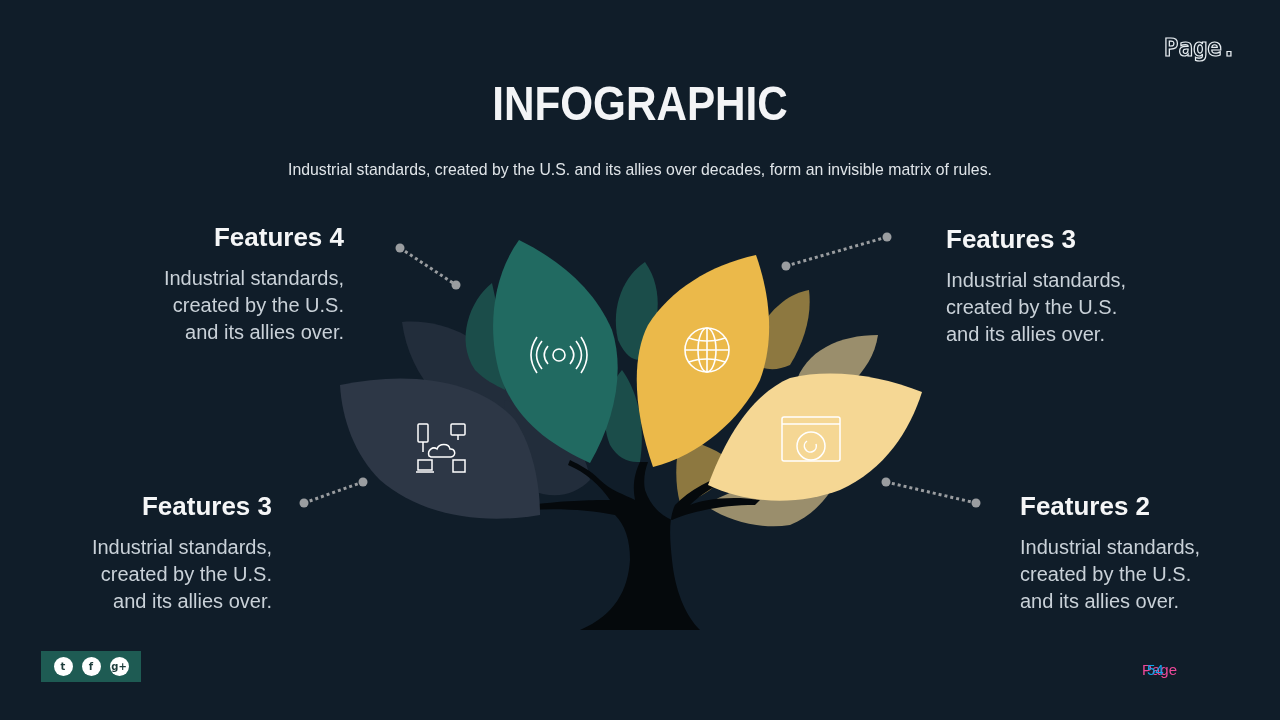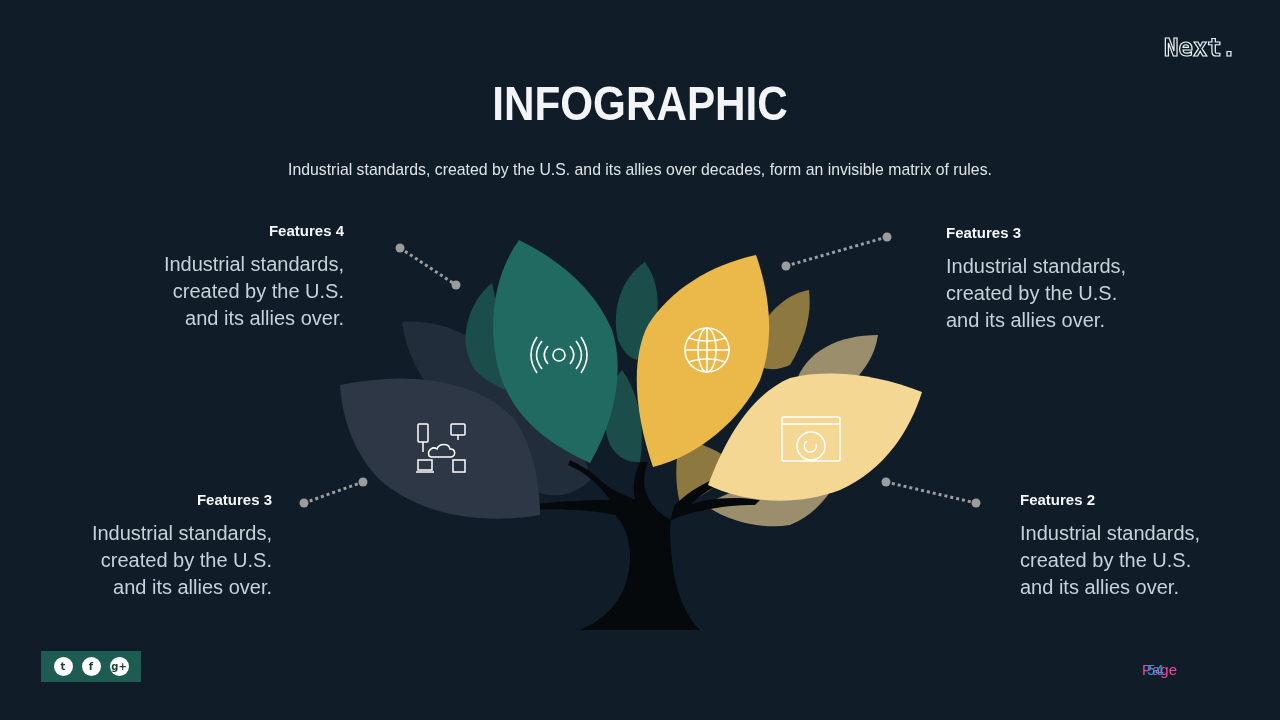--- a/index.html
+++ b/index.html
@@ -45,21 +45,21 @@
       color: #dfe4e8;
       transform: scaleX(0.93);
     }
     .feature {
       position: absolute;
       width: 240px;
     }
     .feature h3 {
       font-family: "Liberation Sans", sans-serif;
       font-weight: bold;
-      font-size: 15px;
+      font-size: 26px;
       color: #f5f6f7;
       margin-bottom: 12px;
     }
     .feature p {
       font-family: "Liberation Sans", sans-serif;
       font-size: 20px;
       line-height: 27px;
       color: #c9d1d8;
       white-space: pre-line;
     }
@@ -114,21 +114,21 @@
       top: 661px;
       left: 1147px;
       font-family: "Liberation Sans", sans-serif;
       font-size: 15px;
       color: #0ea5e9;
     }
   </style>
 </head>
 <body>
 
-<div class="logo">Next.</div>
+<div class="logo">Page.</div>
 
 <div class="title">INFOGRAPHIC</div>
 <div class="subtitle">Industrial standards, created by the U.S. and its allies over decades, form an invisible matrix of rules.</div>
 
 <svg class="diagram-svg" viewBox="0 0 1280 720" xmlns="http://www.w3.org/2000/svg">
 
   <g>
     <line x1="400" y1="248" x2="456" y2="285" stroke="#9a9da0" stroke-width="3" stroke-dasharray="3 3"></line>
     <circle cx="400" cy="248" r="4.5" fill="#9a9da0"></circle>
     <circle cx="456" cy="285" r="4.5" fill="#9a9da0"></circle>

